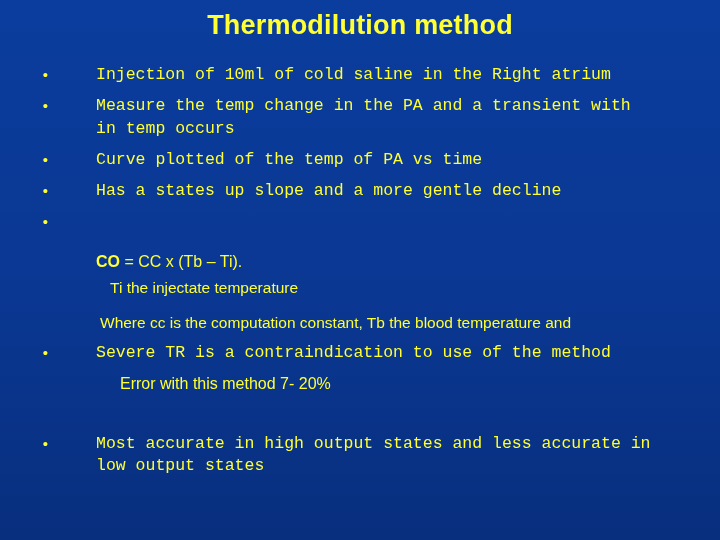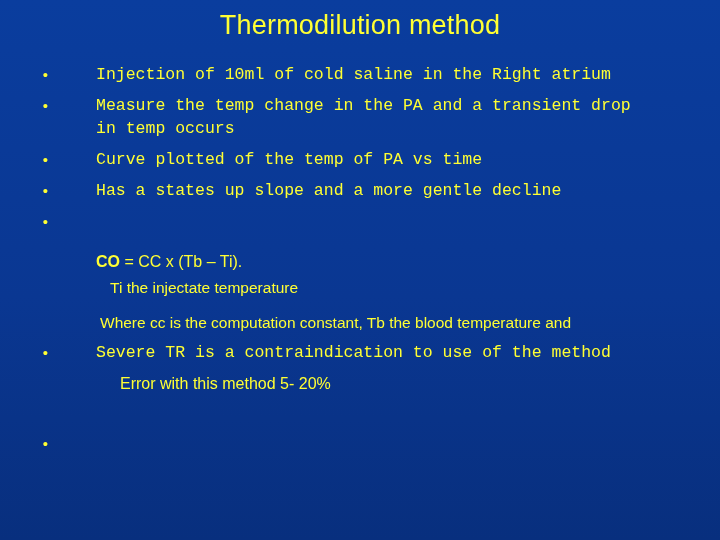--- a/index.html
+++ b/index.html
@@ -21,21 +21,21 @@
     box-sizing: border-box;
   }
   .slide-title {
     position: absolute;
     top: 10px;
     left: 0;
     width: 720px;
     text-align: center;
     color: #ffff33;
     font-size: 27px;
-    font-weight: normal;
+    font-weight: bold;
     letter-spacing: 0.2px;
   }
   .body-block {
     position: absolute;
     top: 64px;
     left: 0;
     width: 720px;
     box-sizing: border-box;
     padding: 0 20px 0 0;
   }
@@ -108,21 +108,21 @@
 
   <div class="body-block">
 
     <div class="bullet-row">
       <span class="bullet-mark">•</span>
       <span class="bullet-text">Injection of 10ml of cold saline in the Right atrium</span>
     </div>
 
     <div class="bullet-row">
       <span class="bullet-mark">•</span>
-      <span class="bullet-text">Measure the temp change in the PA and a transient drop in temp occurs</span>
+      <span class="bullet-text">Measure the temp change in the PA and a transient with in temp occurs</span>
     </div>
 
     <div class="bullet-row">
       <span class="bullet-mark">•</span>
       <span class="bullet-text">Curve plotted of the temp of PA  vs  time</span>
     </div>
 
     <div class="bullet-row">
       <span class="bullet-mark">•</span>
       <span class="bullet-text">Has a states up slope and a more gentle decline</span>
@@ -137,22 +137,23 @@
     </div>
 
     <div class="note-row indent2">Ti the injectate temperature</div>
     <div class="note-row">Where cc is the computation constant, Tb the blood temperature and</div>
 
     <div class="bullet-row">
       <span class="bullet-mark">•</span>
       <span class="bullet-text"> Severe TR is a contraindication to use of the method</span>
     </div>
 
-    <div class="sub-row"> Error with this method 5- 20%</div>
+    <div class="sub-row"> Error with this method 7- 20%</div>
 
     <div class="spacer"></div>
 
     <div class="bullet-row">
       <span class="bullet-mark">•</span>
+      <span class="bullet-text">Most accurate  in high output states and less accurate in low output states</span>
     </div>
 
   </div>
 </div>
 
 </body></html>

